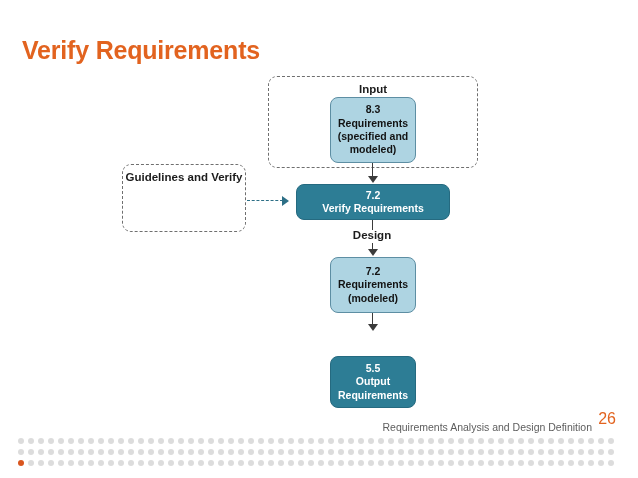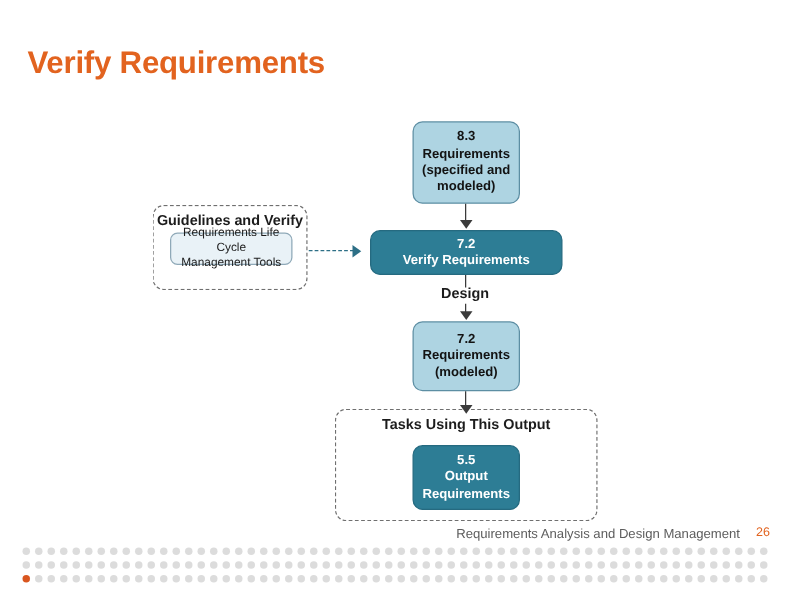--- a/index.html
+++ b/index.html
@@ -141,22 +141,22 @@
     position: absolute;
     right: 46px;
     top: 421px;
     font-size: 10.5px;
     color: #5d5d5d;
     white-space: nowrap;
   }
   .footer-page {
     position: absolute;
     right: 22px;
-    top: 421px;
-    font-size: 10px;
+    top: 410px;
+    font-size: 16px;
     color: #e2631f;
   }
 
   
   .dot-grid {
     position: absolute;
     left: 18px;
     top: 438px;
     width: 602px;
     height: 34px;
@@ -170,57 +170,51 @@
   }
   .dot.accent { background: #d9561f; }
 </style>
 </head>
 <body>
 
 <div class="slide-title">Verify Requirements</div>
 
 <div class="diagram">
 
+  <div class="group-box" id="group-input">
+    <div class="group-label">Input</div>
+  </div>
   <div class="node node-light" id="node-input">
     <div>
       <div>8.3</div>
       <div>Requirements</div>
       <div>(specified and</div>
       <div>modeled)</div>
     </div>
   </div>
 
   <div class="group-box" id="group-tools">
     <div class="group-label">Guidelines and Verify</div>
   </div>
-  <div class="node node-pale" id="node-tool">
-    <div>
-      <div>Requirements Life Cycle</div>
-      <div>Management Tools</div>
-    </div>
-  </div>
 
   <div class="node node-dark" id="node-task">
     <div>
       <div>7.2</div>
       <div>Verify Requirements</div>
     </div>
   </div>
 
   <div class="node node-light" id="node-output">
     <div>
       <div>7.2</div>
       <div>Requirements</div>
       <div>(modeled)</div>
     </div>
   </div>
 
-  <div class="group-box" id="group-tasks">
-    <div class="group-label">Tasks Using This Output</div>
-  </div>
   <div class="node node-dark" id="node-approve">
     <div>
       <div>5.5</div>
       <div>Output</div>
       <div>Requirements</div>
     </div>
   </div>
 
   <div class="conn-line" style="left:372px; top:163px; height:15px;"></div>
   <div class="arrow-down" style="left:367.5px; top:176px;"></div>
@@ -231,21 +225,21 @@
   <div class="conn-line" style="left:372px; top:220px; height:10px;"></div>
   <div class="flow-label" style="left:322px; top:229px; width:100px;">Design</div>
   <div class="conn-line" style="left:372px; top:243px; height:7px;"></div>
   <div class="arrow-down" style="left:367.5px; top:249px;"></div>
 
   <div class="conn-line" style="left:372px; top:313px; height:13px;"></div>
   <div class="arrow-down" style="left:367.5px; top:324px;"></div>
 
 </div>
 
-<div class="footer">Requirements Analysis and Design Management</div>
+<div class="footer">Requirements Analysis and Design Definition</div>
 <div class="footer-page">26</div>
 
 <div class="dot-grid">
     <div class="dot" style="left: 0px; top: 0px;"></div>
     <div class="dot" style="left: 10px; top: 0px;"></div>
     <div class="dot" style="left: 20px; top: 0px;"></div>
     <div class="dot" style="left: 30px; top: 0px;"></div>
     <div class="dot" style="left: 40px; top: 0px;"></div>
     <div class="dot" style="left: 50px; top: 0px;"></div>
     <div class="dot" style="left: 60px; top: 0px;"></div>

